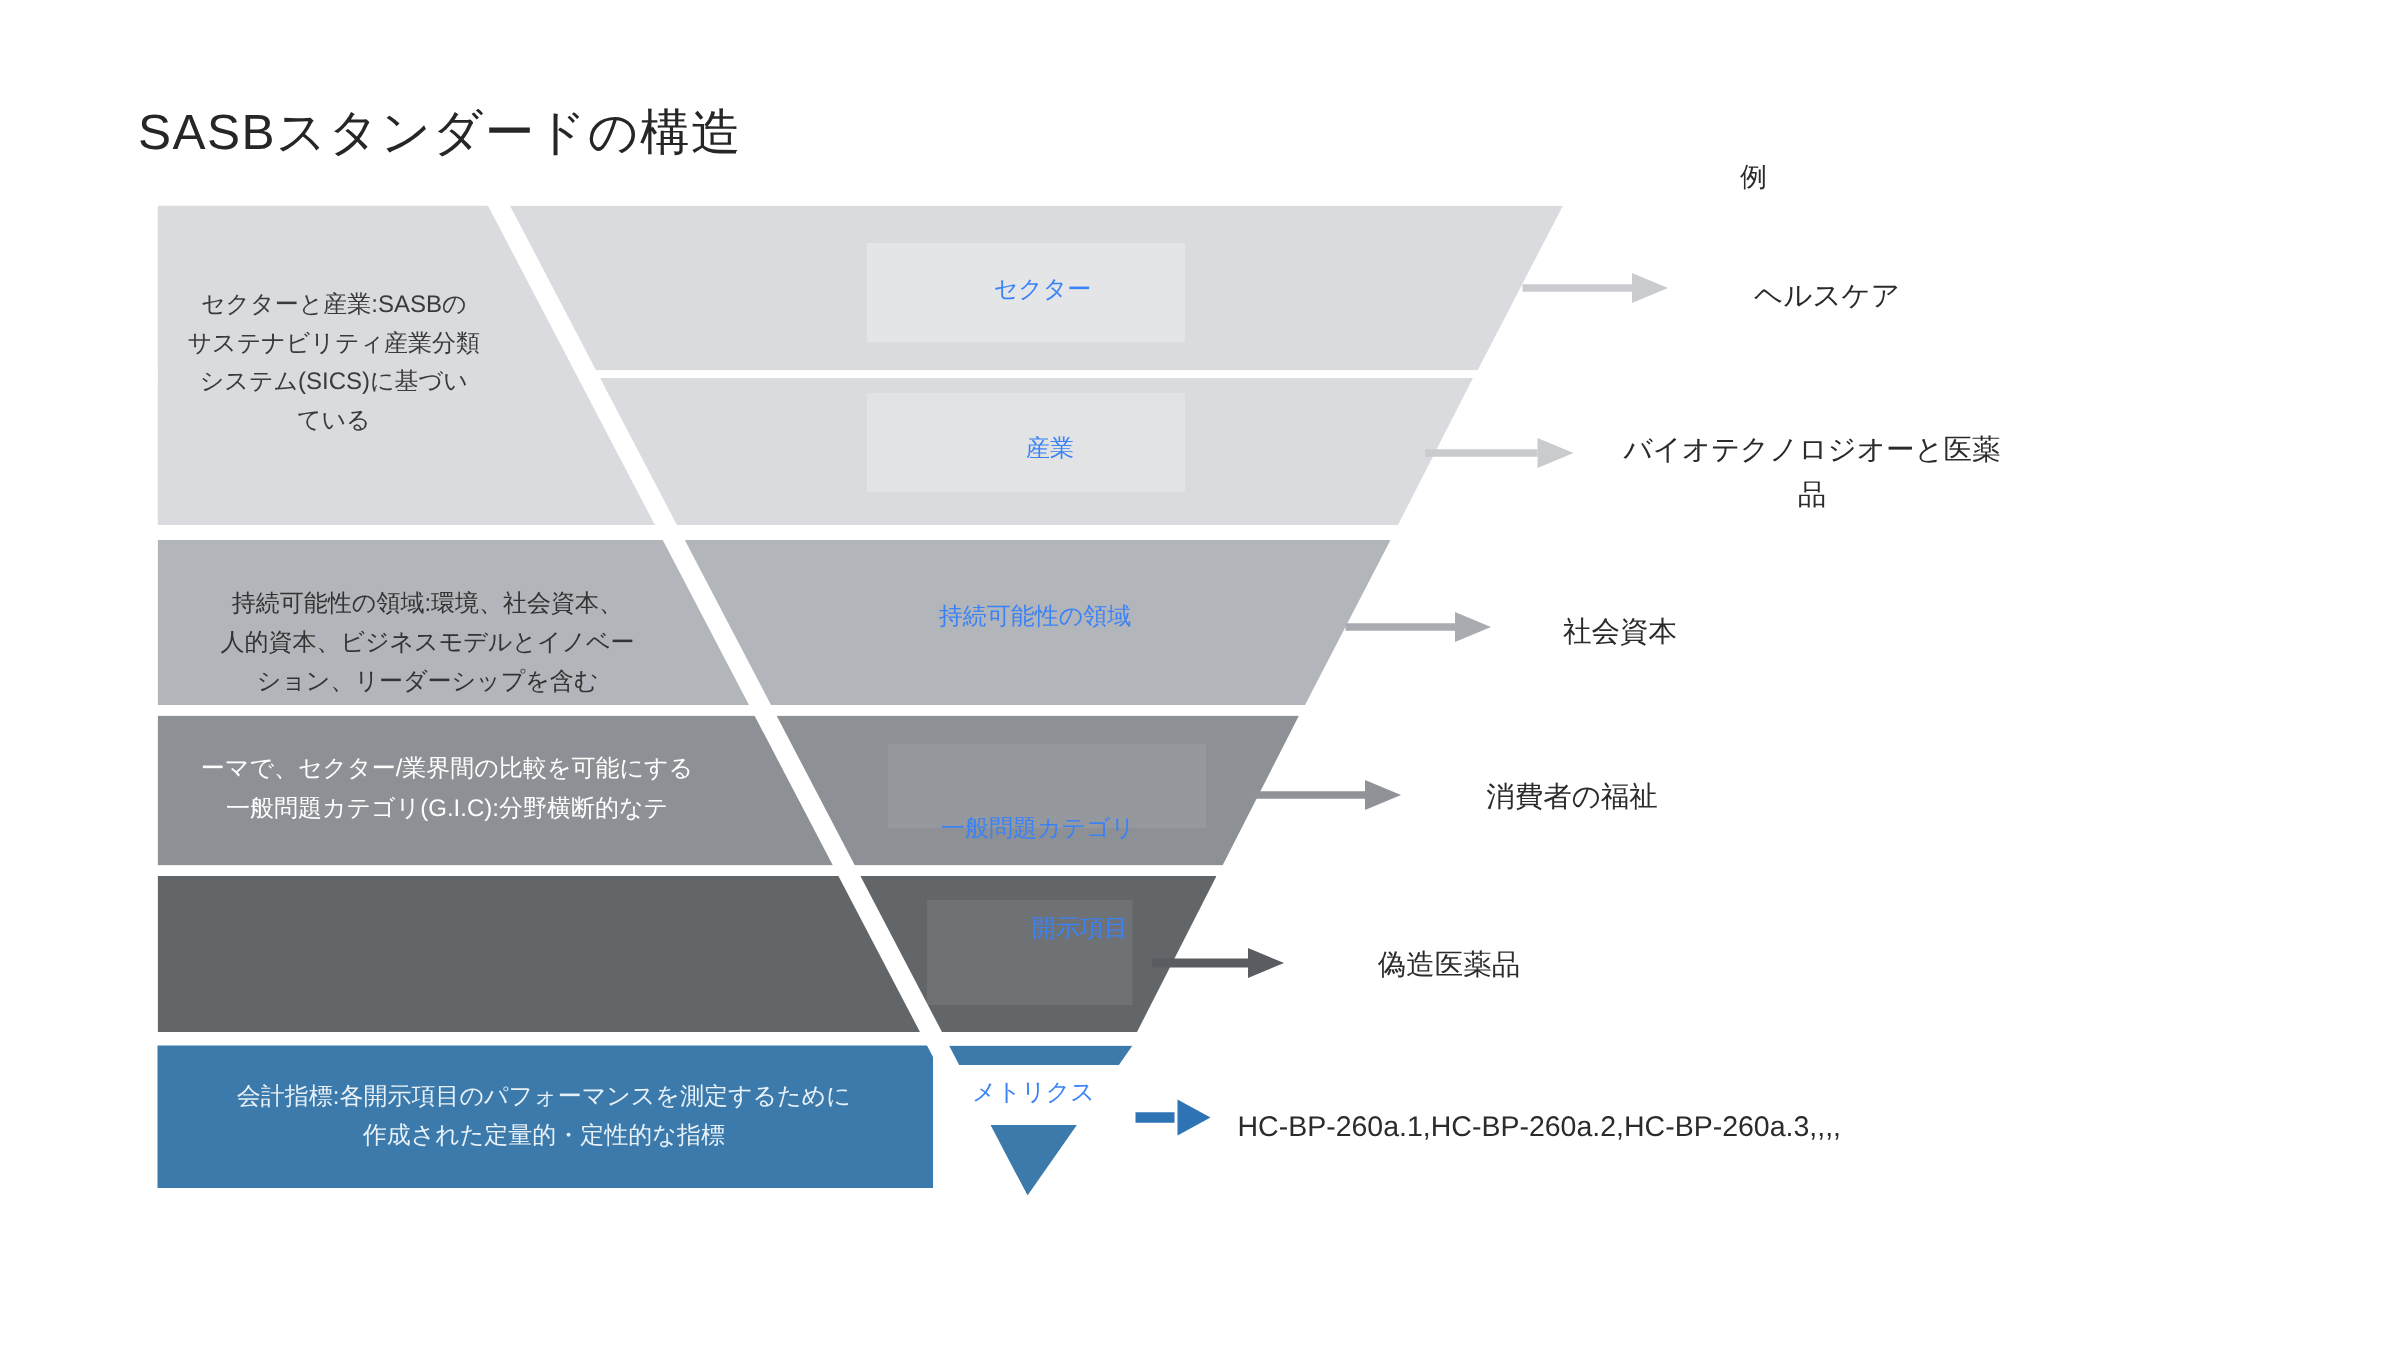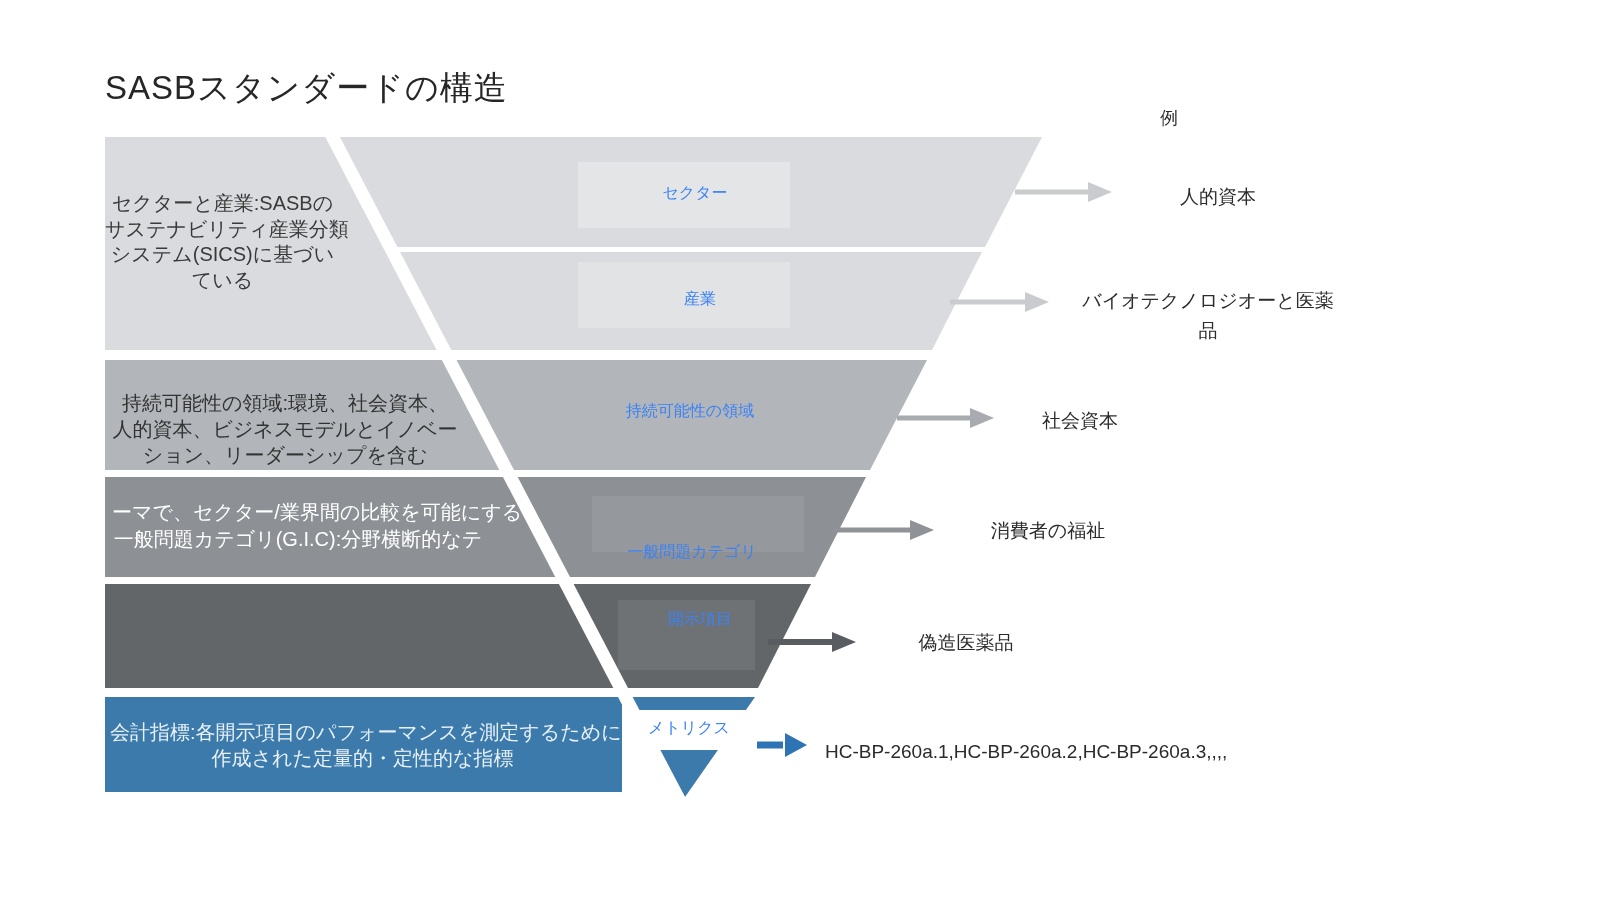--- a/index.html
+++ b/index.html
@@ -1,21 +1,21 @@
 <!DOCTYPE html>
 <html style="--band-light: #d9dbde; --band-medium: #b2b5b9; --band-gray: #8d9095; --band-dark: #636669; --band-blue: #3b7aab; --arrow-light: #c9cbce; --arrow-medium: #a8abaf; --arrow-gray: #8f9296; --arrow-dark: #595c61; --arrow-blue: #2e74b5; --text-blue-box: #e8f1f8;"><head>
 <meta charset="utf-8">
 <style>
   html,body{margin:0;padding:0;background:#fff;}
   .stage{
     position:relative;width:1600px;height:900px;background:#fff;overflow:hidden;
     font-family:"Liberation Sans","DejaVu Sans",sans-serif;color:#2f2f2f;
   }
   .abs{position:absolute;}
-  .title{left:105px;top:66px;font-size:33px;letter-spacing:1px;color:#262626;}
+  .title{left:92px;top:66px;font-size:33px;letter-spacing:1px;color:#262626;}
   .ex-header{left:1160px;top:106px;font-size:18px;color:#2b2b2b;}
 
   
   .band{position:absolute;left:105px;}
   .b1{top:137px;width:937px;height:110px;background:var(--band-light);
       clip-path:polygon(0 0,937px 0,880px 110px,0 110px);}
   .b2{top:252px;width:877px;height:98px;background:var(--band-light);
       clip-path:polygon(0 0,877px 0,827px 98px,0 98px);}
   .b3{top:360px;width:822px;height:110px;background:var(--band-medium);
       clip-path:polygon(0 0,822px 0,765px 110px,0 110px);}
@@ -36,21 +36,21 @@
   .hl-light1{left:578px;top:162px;width:212px;height:66px;}
   .hl-light2{left:578px;top:262px;width:212px;height:66px;background:rgba(255,255,255,0.22);}
   .hl-dark1{left:592px;top:496px;width:212px;height:56px;background:rgba(255,255,255,0.08);}
   .hl-dark2{left:618px;top:600px;width:137px;height:70px;background:rgba(255,255,255,0.08);}
 
   .metrics-box{position:absolute;left:622px;top:710px;width:133px;height:40px;background:#fff;}
 
   .layer-label{position:absolute;transform:translateX(-50%);font-size:16px;color:#3b82f6;white-space:nowrap;}
   .metrics-label{left:689px;top:718px;}
 
-  .desc{position:absolute;text-align:center;font-size:20px;}
+  .desc{position:absolute;text-align:center;font-size:16px;}
   .desc div{white-space:nowrap;}
   .d1{left:105px;top:191px;width:235px;line-height:25.5px;color:#3a3a3a;}
   .d2{left:110px;top:375px;width:350px;line-height:26px;color:#333;margin-top:15px;}
   .d3{left:112px;top:499px;width:372px;line-height:27px;color:#fff;}
   .d4{left:108px;top:591px;width:435px;line-height:27px;color:#fff;}
   .d5{left:110px;top:719px;width:505px;line-height:26px;color:var(--text-blue-box);}
 
   .example{position:absolute;transform:translateX(-50%);font-size:19px;color:#2b2b2b;
       text-align:center;white-space:nowrap;}
   .e2{white-space:normal;width:262px;line-height:30px;}
@@ -97,21 +97,21 @@
   <div class="hl hl-dark2"></div>
 
   <div class="stripe"></div>
 
   <div class="metrics-box"></div>
 
   <div class="layer-label" style="left:695px;top:183px;">セクター</div>
   <div class="layer-label" style="left:700px;top:289px;">産業</div>
   <div class="layer-label" style="left:690px;top:401px;">持続可能性の領域</div>
   <div class="layer-label" style="left:692px;top:506px;margin-top:36px;">一般問題カテゴリ</div>
-  <div class="layer-label" style="left:700px;top:609px;">開示項目</div>
+  <div class="layer-label" style="left:720px;top:609px;">開示項目</div>
   <div class="layer-label metrics-label">メトリクス</div>
 
   <div class="desc d1">
     <div>セクターと産業:SASBの</div>
     <div>サステナビリティ産業分類</div>
     <div>システム(SICS)に基づい</div>
     <div>ている</div>
   </div>
   <div class="desc d2">
     <div>持続可能性の領域:環境、社会資本、</div>
@@ -145,20 +145,20 @@
     </div>
   <div class="arrow a5">
       <div class="shaft"></div>
       <div class="head"></div>
     </div>
   <div class="arrow a6">
       <div class="shaft"></div>
       <div class="head"></div>
     </div>
 
-  <div class="example" style="left:1218px;top:184px;">人的資本</div>
+  <div class="example" style="left:1218px;top:184px;">ヘルスケア</div>
   <div class="example e2" style="left:1208px;top:286px;">バイオテクノロジオーと医薬品</div>
   <div class="example" style="left:1080px;top:408px;">社会資本</div>
   <div class="example" style="left:1048px;top:518px;">消費者の福祉</div>
   <div class="example" style="left:966px;top:630px;">偽造医薬品</div>
   <div class="example e6" style="left:825px;top:741px;">HC-BP-260a.1,HC-BP-260a.2,HC-BP-260a.3,,,,</div>
 
 </div>
 
 </body></html>

